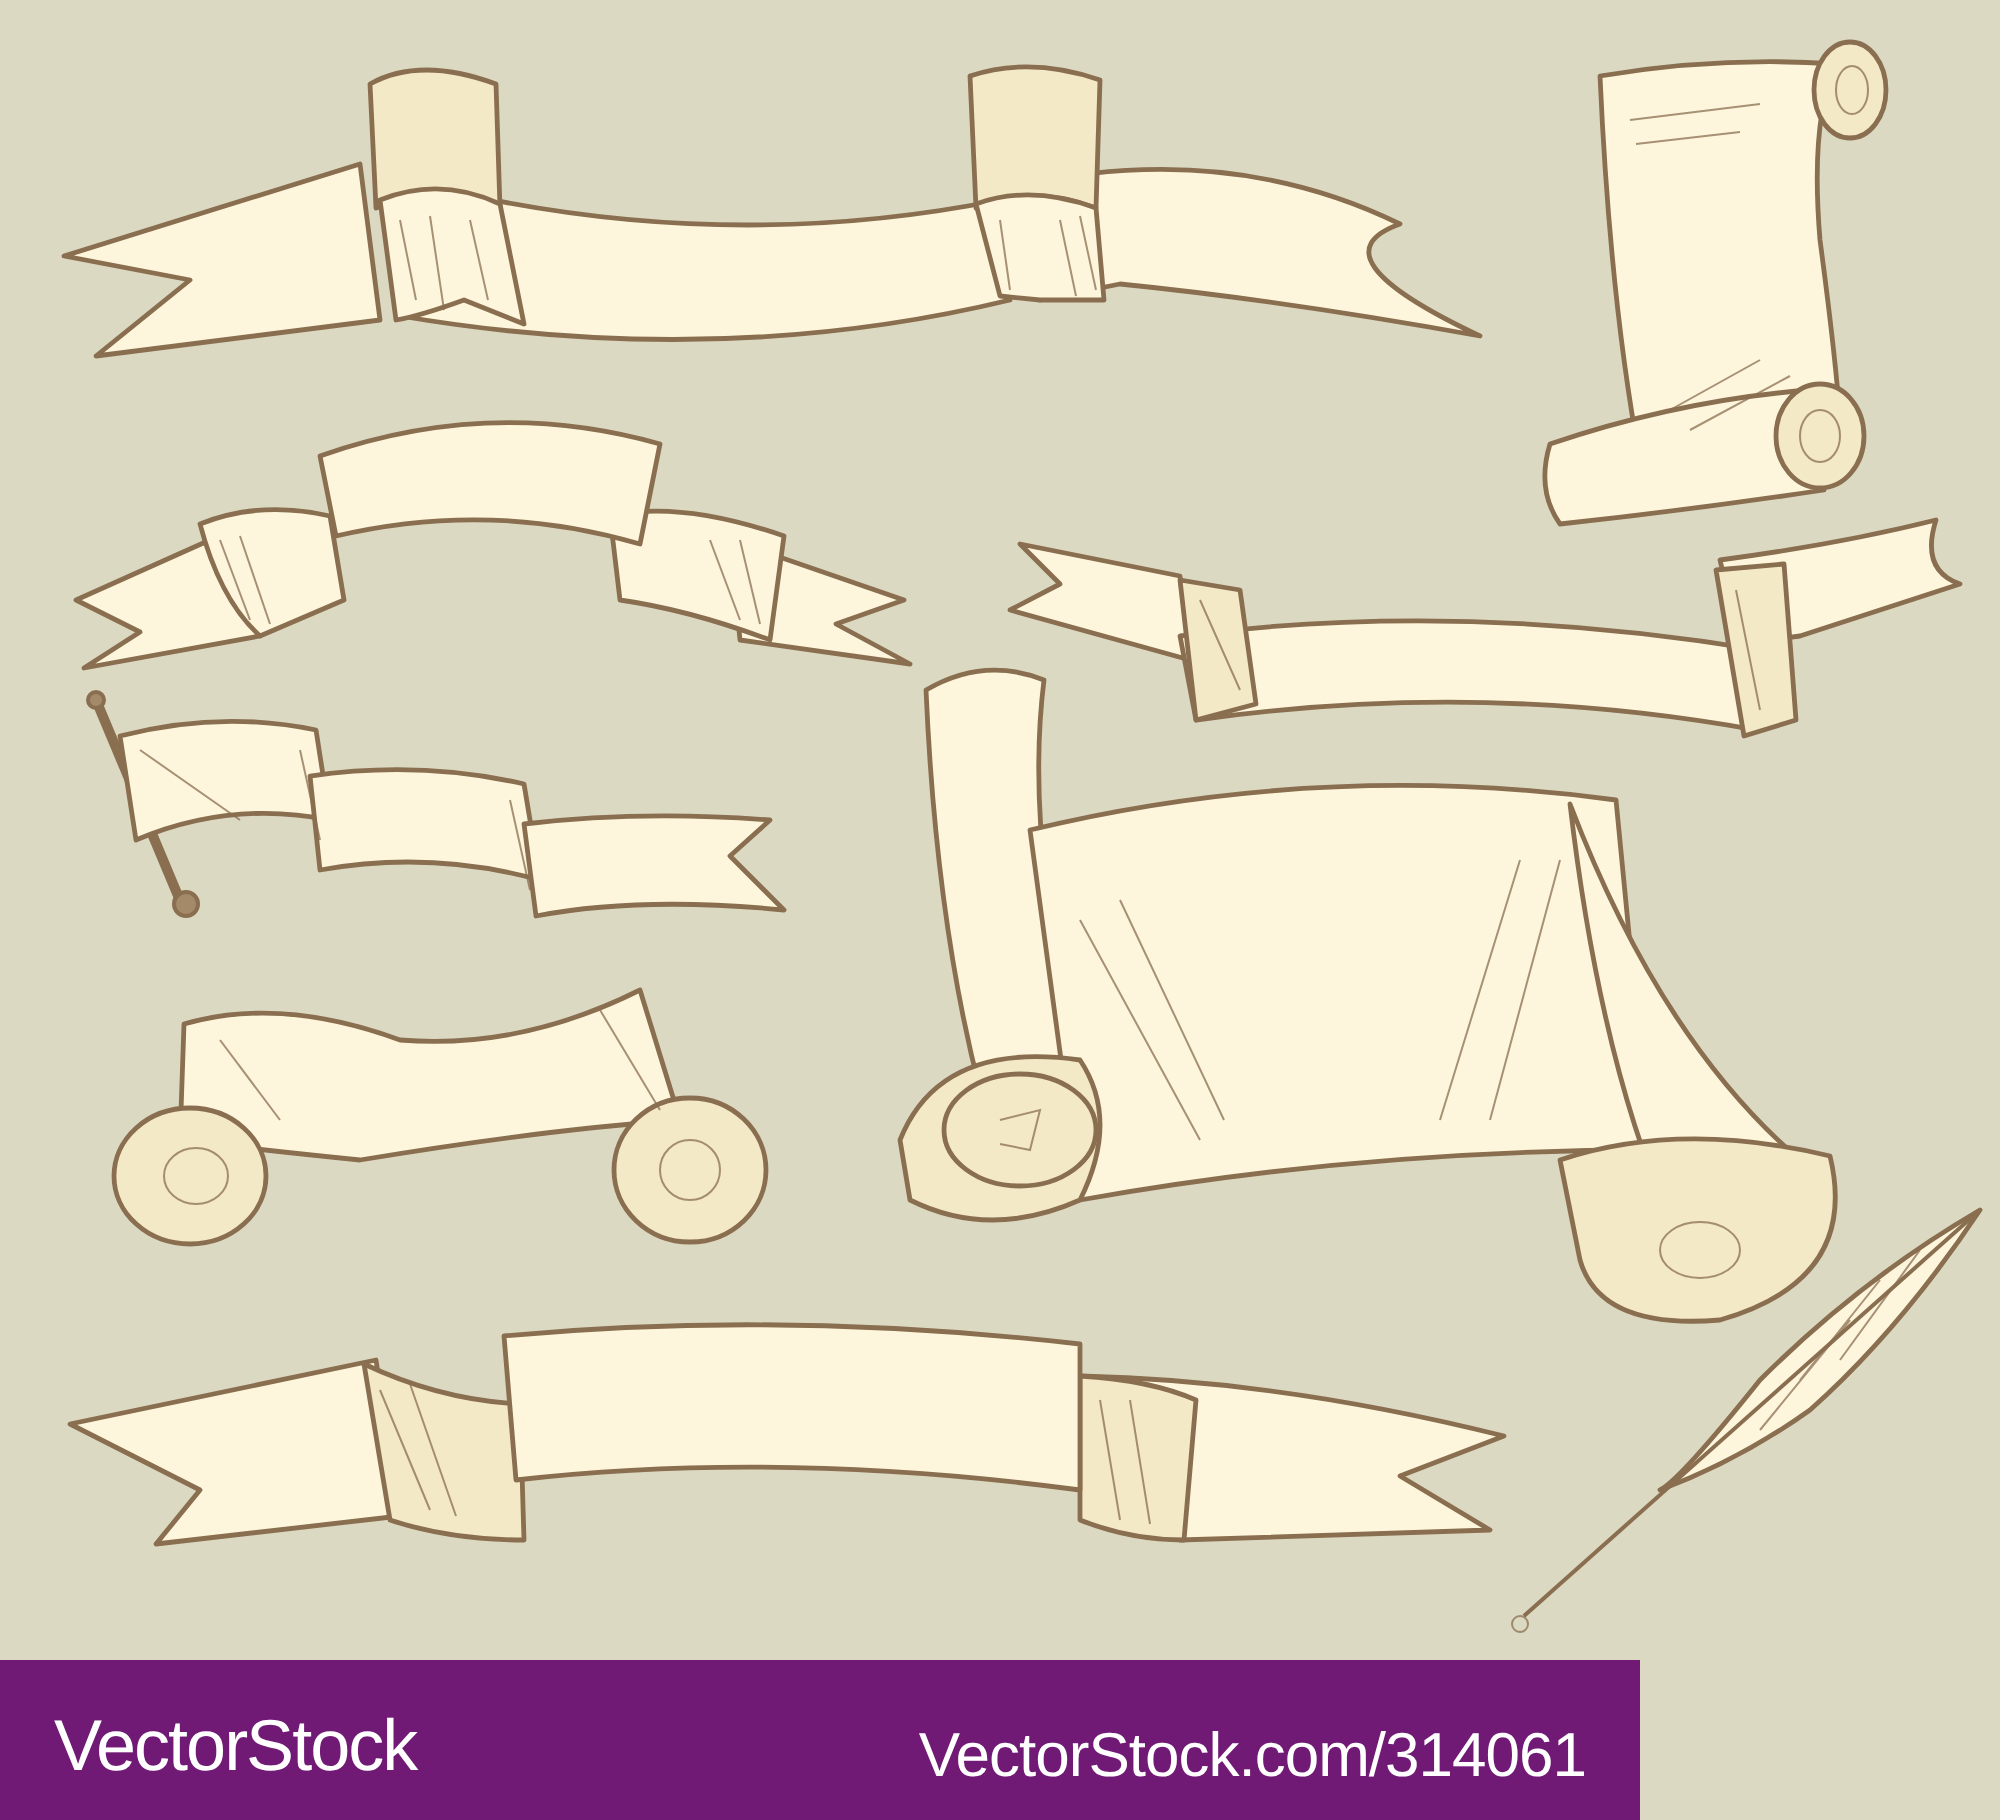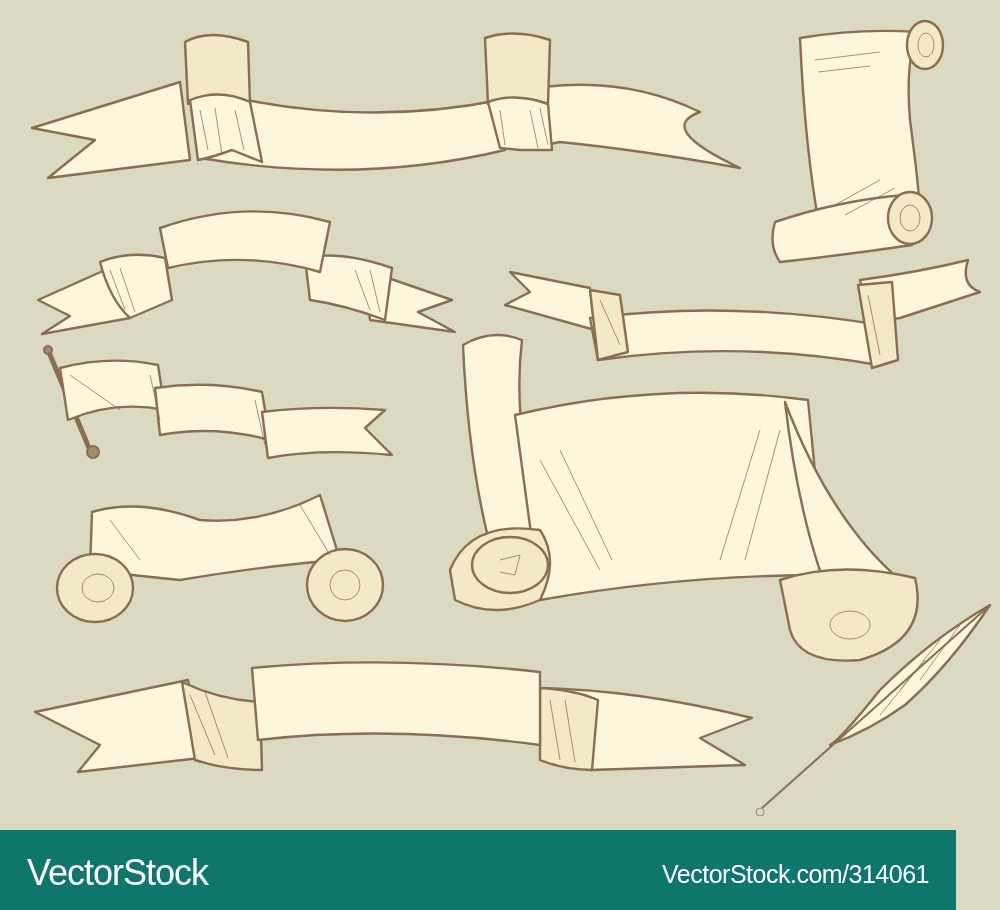--- a/index.html
+++ b/index.html
@@ -3,23 +3,23 @@
 <meta charset="utf-8">
 <style>
   html,body{margin:0;padding:0;}
   body{width:1000px;height:910px;overflow:hidden;background:#dcd9c3;position:relative;font-family:"Liberation Sans",sans-serif;}
   #art{position:absolute;left:0;top:0;width:1000px;height:830px;}
   #art svg{width:1000px;height:830px;display:block;}
   .rib{fill:#fdf6dc;stroke:#8a6e50;stroke-width:2.4;stroke-linejoin:round;stroke-linecap:round;}
   .fold{fill:#f3e9c6;stroke:#8a6e50;stroke-width:2.4;stroke-linejoin:round;}
   .hatch{fill:none;stroke:#8a6e50;stroke-width:1;opacity:.75;}
   .dark{fill:#a58a6a;stroke:#8a6e50;stroke-width:2;}
-  #footer{position:absolute;left:0;top:830px;width:956px;height:80px;background:#0f766e;}
+  #footer{position:absolute;left:0;top:830px;width:820px;height:80px;background:#701a75;}
   .brand{position:absolute;left:27px;top:22px;color:#fff;font-size:36px;letter-spacing:-1px;}
-  .ref{position:absolute;right:27px;top:30px;color:#fff;font-size:25px;letter-spacing:-0.5px;}
+  .ref{position:absolute;right:27px;top:30px;color:#fff;font-size:31px;letter-spacing:-0.5px;}
 </style>
 </head>
 <body>
 
 <div id="art">
 <svg viewBox="0 0 1000 830" xmlns="http://www.w3.org/2000/svg">
 
   <g>
     <path class="rib" d="M32,128 L180,82 L190,160 L48,178 L95,140 Z"></path>
     <path class="rib" d="M195,88 Q350,130 500,100 L505,150 Q360,185 200,158 Z"></path>

